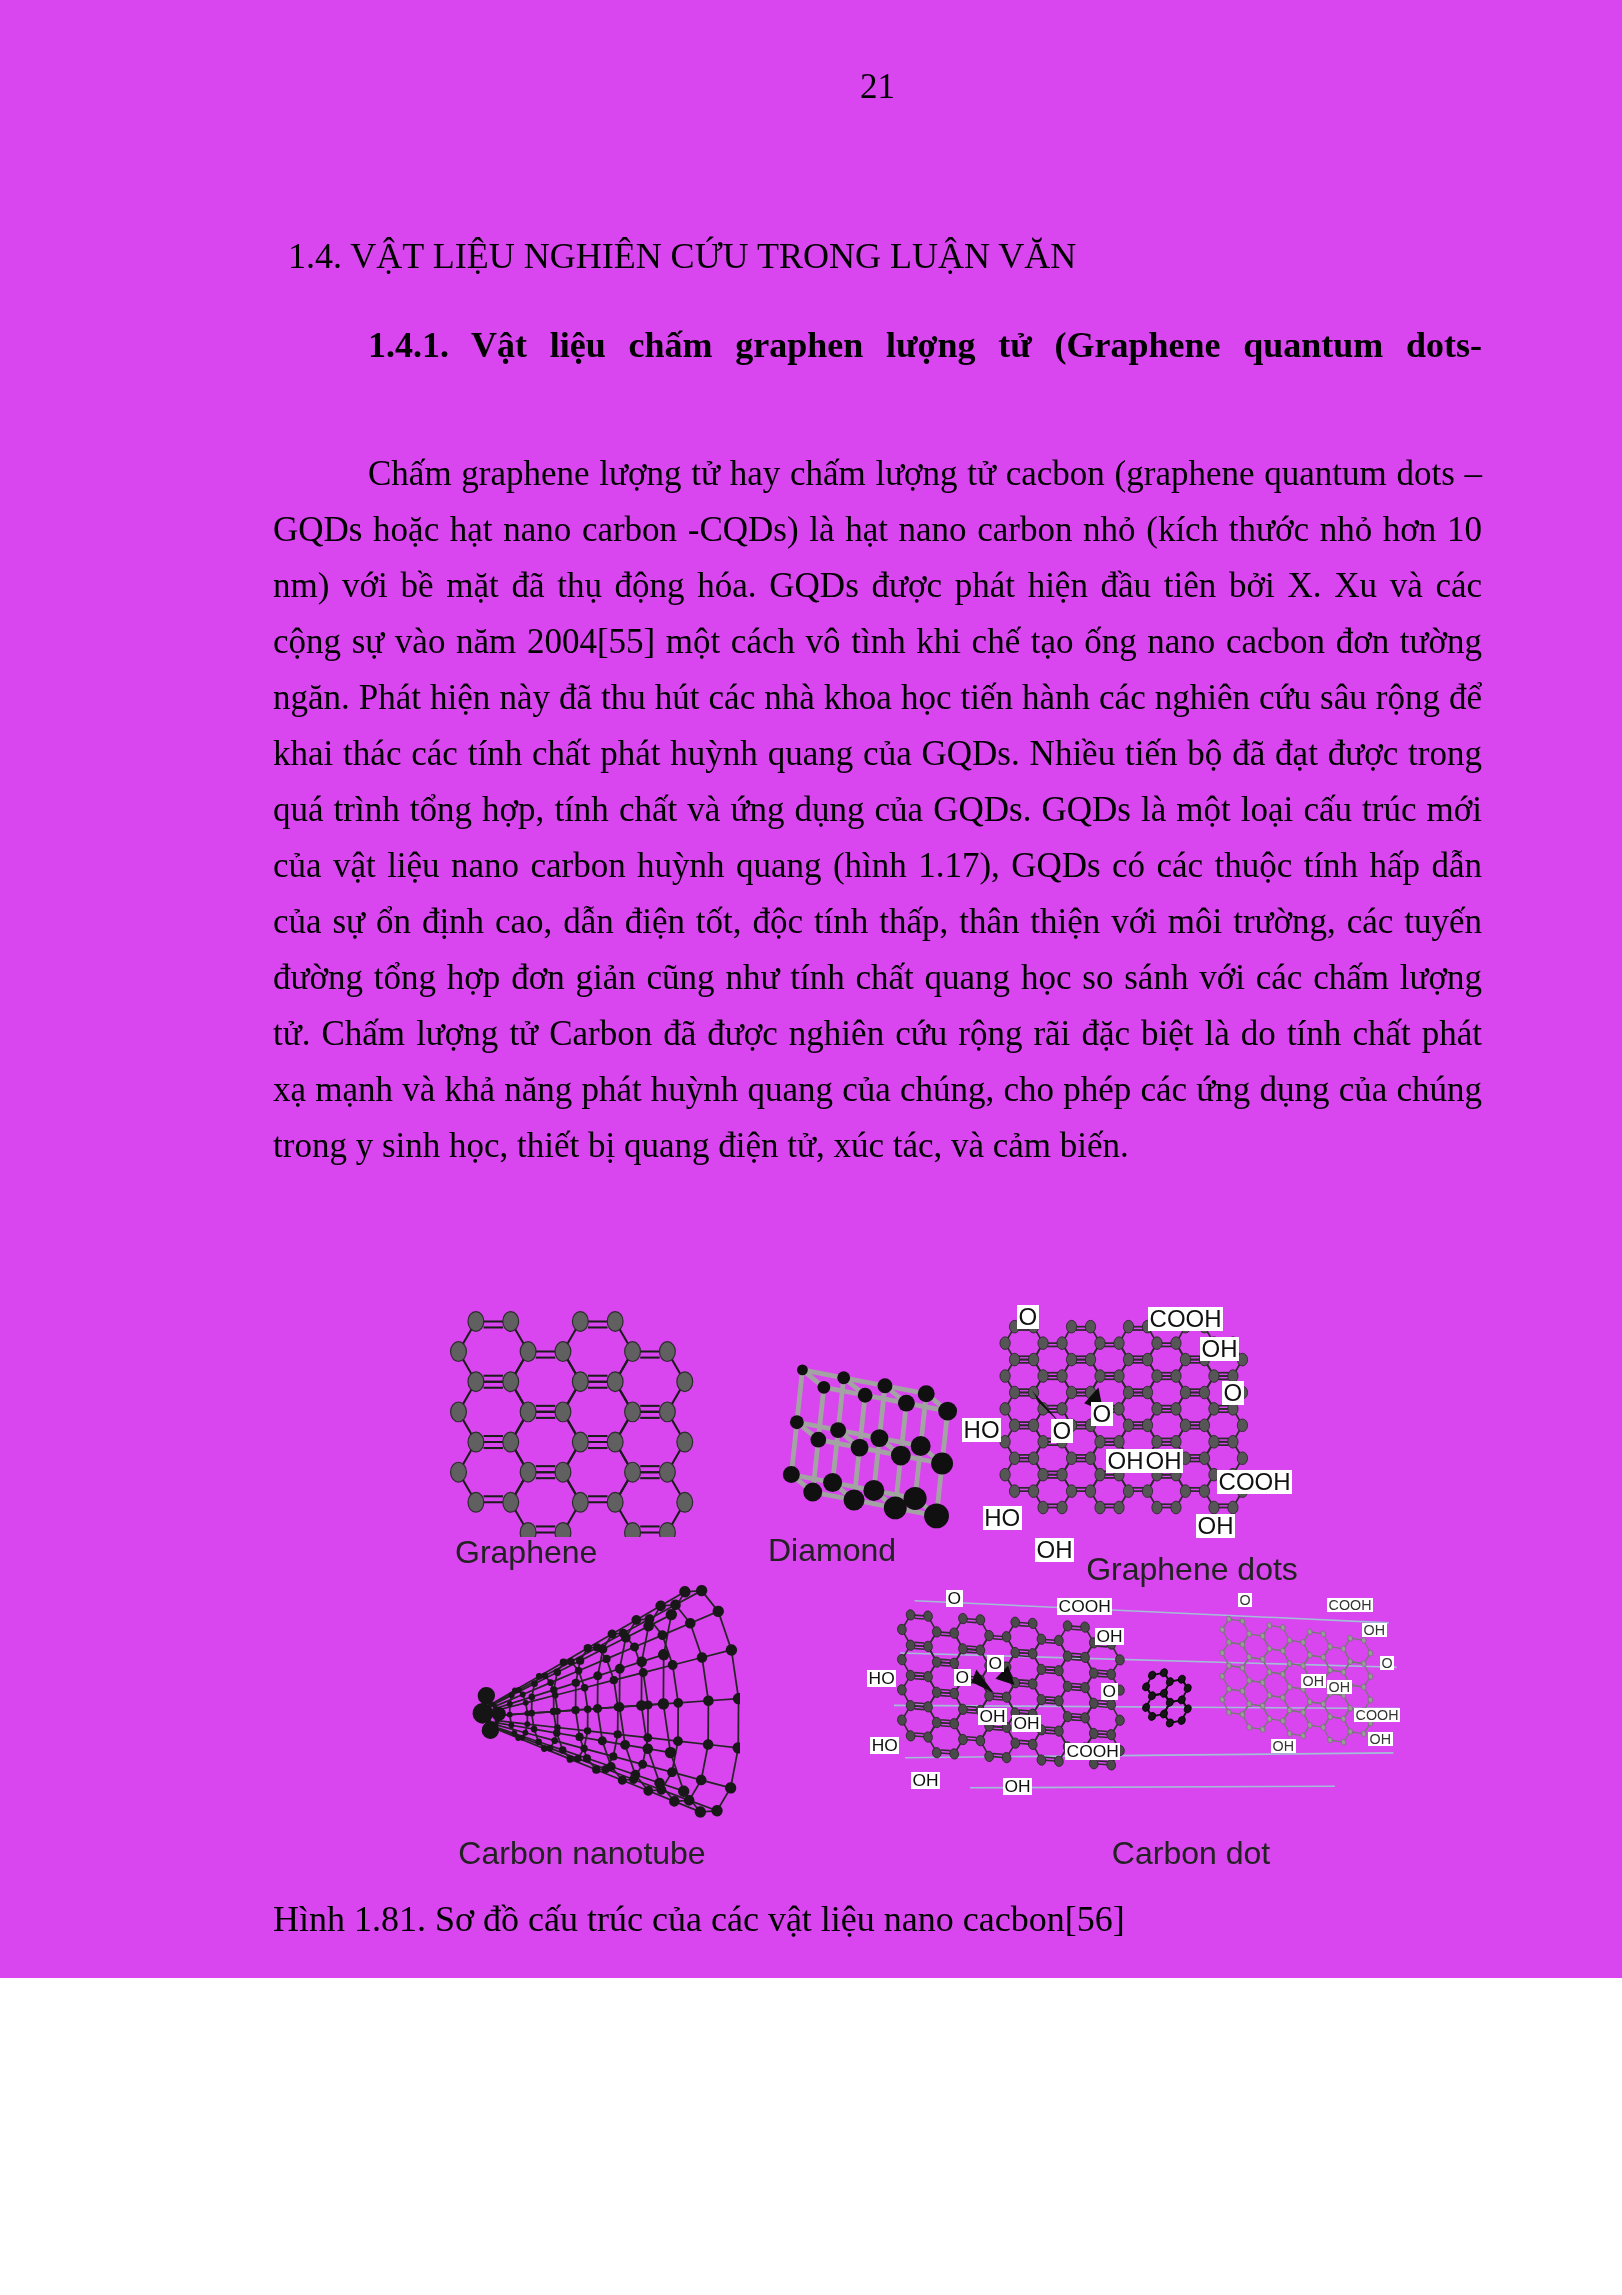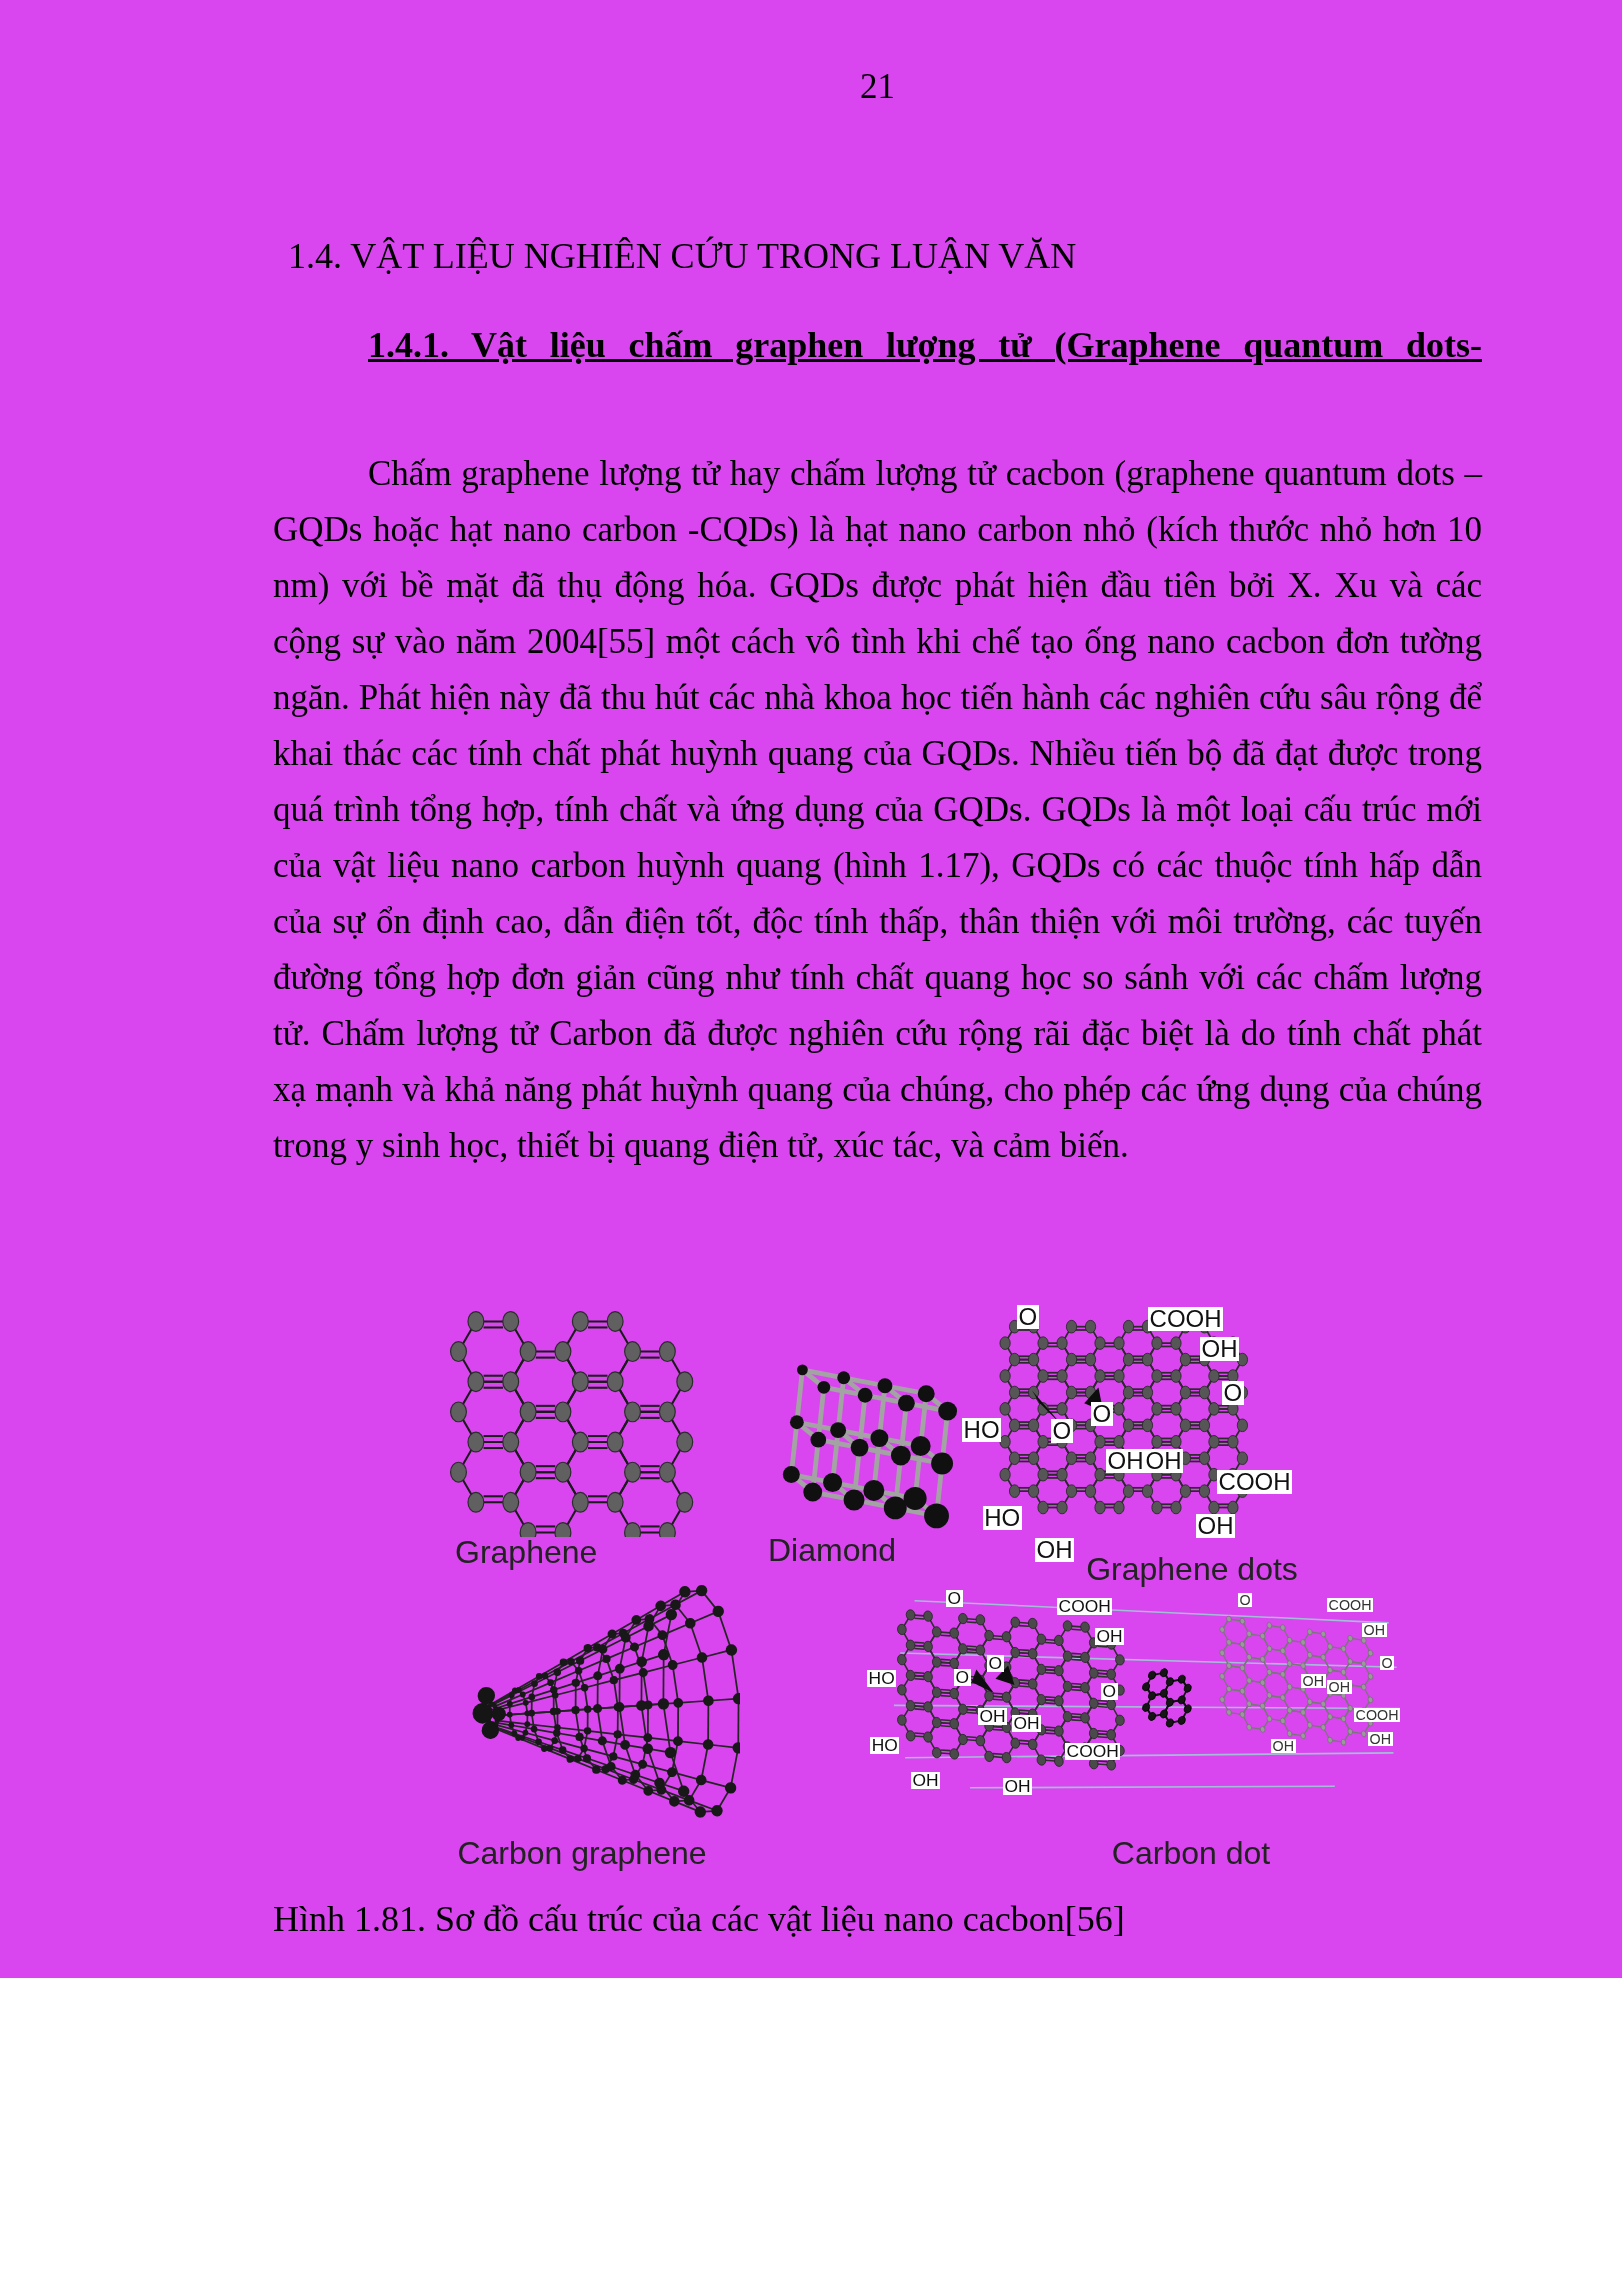--- a/index.html
+++ b/index.html
@@ -3,21 +3,21 @@
 <meta charset="utf-8">
 <style>
   html,body{margin:0;padding:0;background:#ffffff;}
   .page{
     position:relative;width:1623px;height:1978px;background:#d946ef;
     font-family:"Liberation Serif",serif;color:#000;overflow:hidden;
   }
   .page-number{position:absolute;top:67px;left:273px;width:1209px;text-align:center;font-size:35px;}
   .heading{position:absolute;top:235px;left:288px;width:1209px;font-size:36px;font-weight:400;white-space:nowrap;}
   .subheading{position:absolute;top:315px;left:273px;width:1209px;font-size:36px;font-weight:700;line-height:60px;}
-  .sub-line1{display:block;text-indent:95px;text-align:justify;text-align-last:justify;text-decoration:underline;}
+  .sub-line1{display:block;text-indent:95px;text-align:justify;text-align-last:justify;}
   .sub-line2{display:block;}
   .paragraph{
     position:absolute;top:446px;left:273px;width:1209px;
     font-size:35px;line-height:56px;text-align:justify;text-indent:95px;
   }
   .figure{position:absolute;top:1296px;left:273px;width:1209px;height:590px;}
   .panel{position:absolute;}
   .panel svg{display:block;}
   .fig-label{
     position:absolute;font-family:"Liberation Sans",sans-serif;
@@ -1751,20 +1751,20 @@
       <span class="chem chem-sm" style="left:434px;top:86px">OH</span>
       <span class="chem chem-sm" style="left:460px;top:92px">OH</span>
       <span class="chem chem-sm" style="left:487px;top:120px">COOH</span>
       <span class="chem chem-sm" style="left:404px;top:151px">OH</span>
       <span class="chem chem-sm" style="left:501px;top:144px">OH</span>
     </div>
 
     <span class="fig-label" style="left:182px;top:238px">Graphene</span>
     <span class="fig-label centered" style="left:559px;top:236px">Diamond</span>
     <span class="fig-label centered" style="left:919px;top:255px">Graphene dots</span>
-    <span class="fig-label centered" style="left:309px;top:539px">Carbon graphene</span>
+    <span class="fig-label centered" style="left:309px;top:539px">Carbon nanotube</span>
     <span class="fig-label centered" style="left:918px;top:539px">Carbon dot</span>
   </div>
 
   <div class="caption">Hình 1.81. Sơ đồ cấu trúc của các vật liệu nano cacbon[56]</div>
 
 </div>
 
 
 </body></html>

